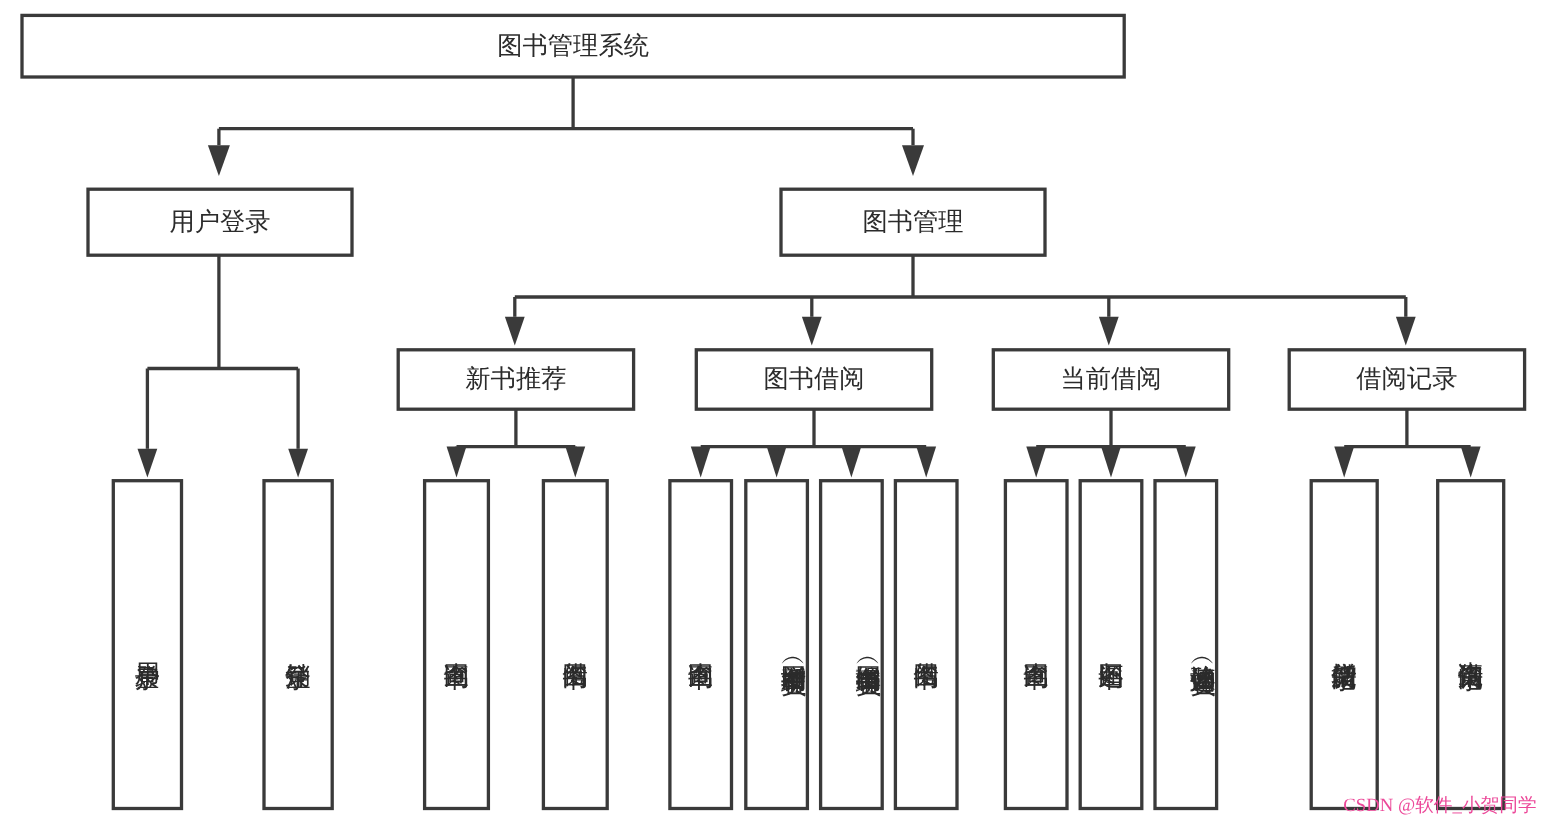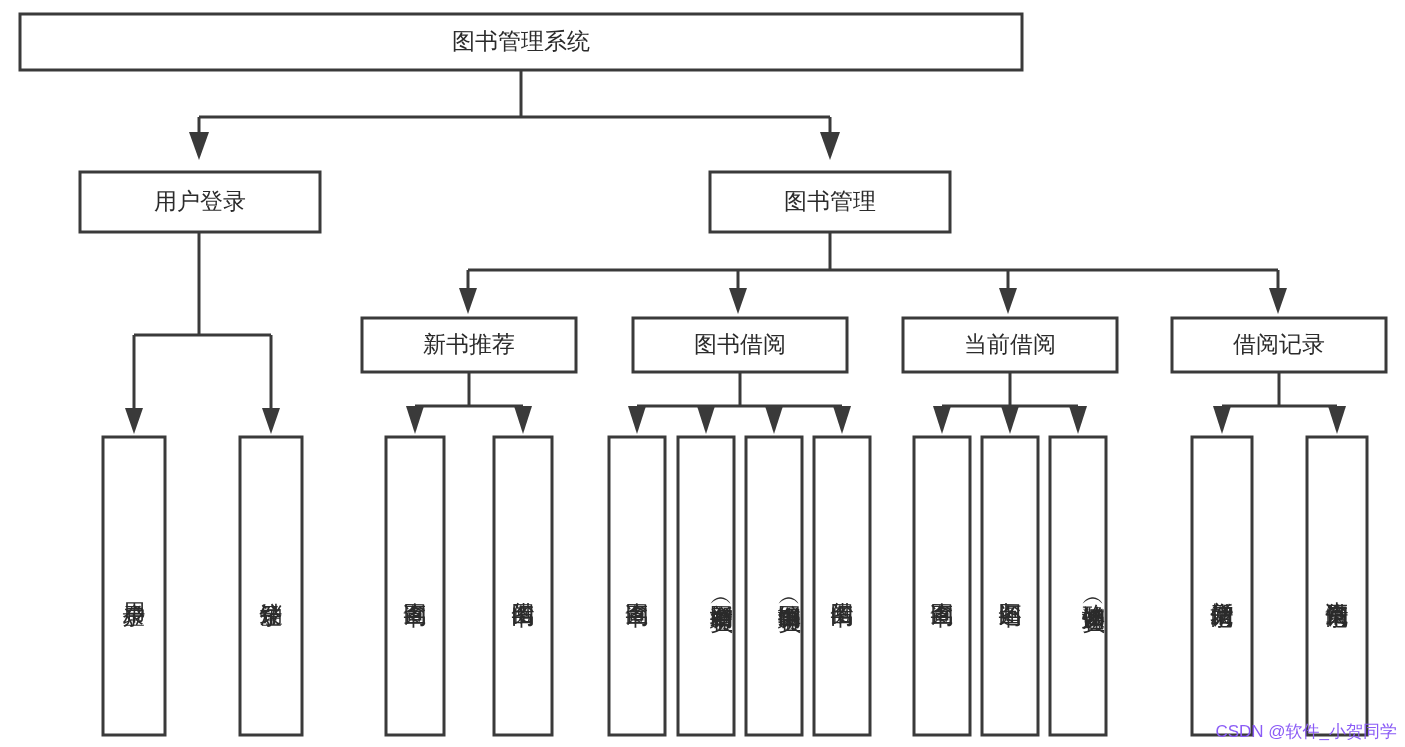--- a/index.html
+++ b/index.html
@@ -62,23 +62,23 @@
     align-items: center;
     justify-content: center;
     text-align: center;
     white-space: nowrap;
     pointer-events: none;
   }
   .watermark {
     position: absolute;
     right: 8px;
     bottom: 4px;
-    font-family: Liberation Sans, sans-serif;
+    font-family: Liberation Serif, serif;
     font-size: 17px;
-    color: #8b5cf6;
+    color: #ec4899;
     white-space: nowrap;
   }
 </style>
 </head>
 <body>
 
 <div id="diagram-root">
 
   <svg id="flow-svg" viewBox="0 0 1405 747">
 

